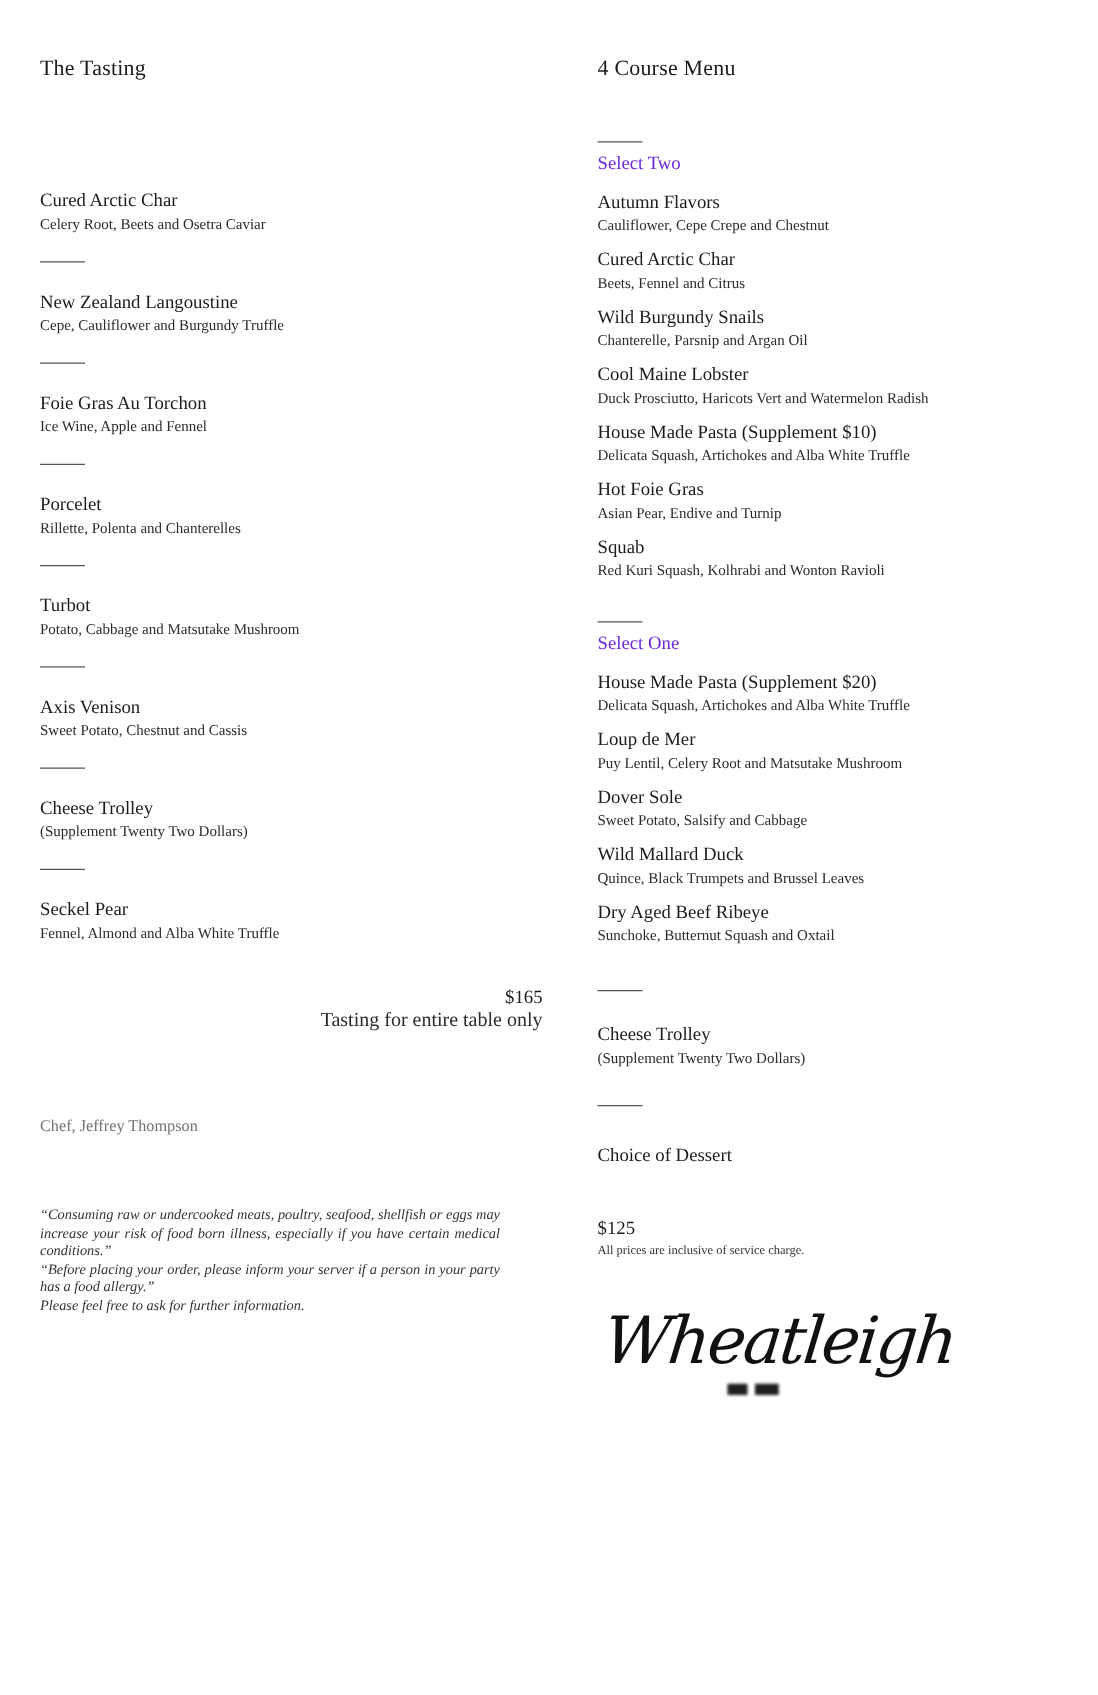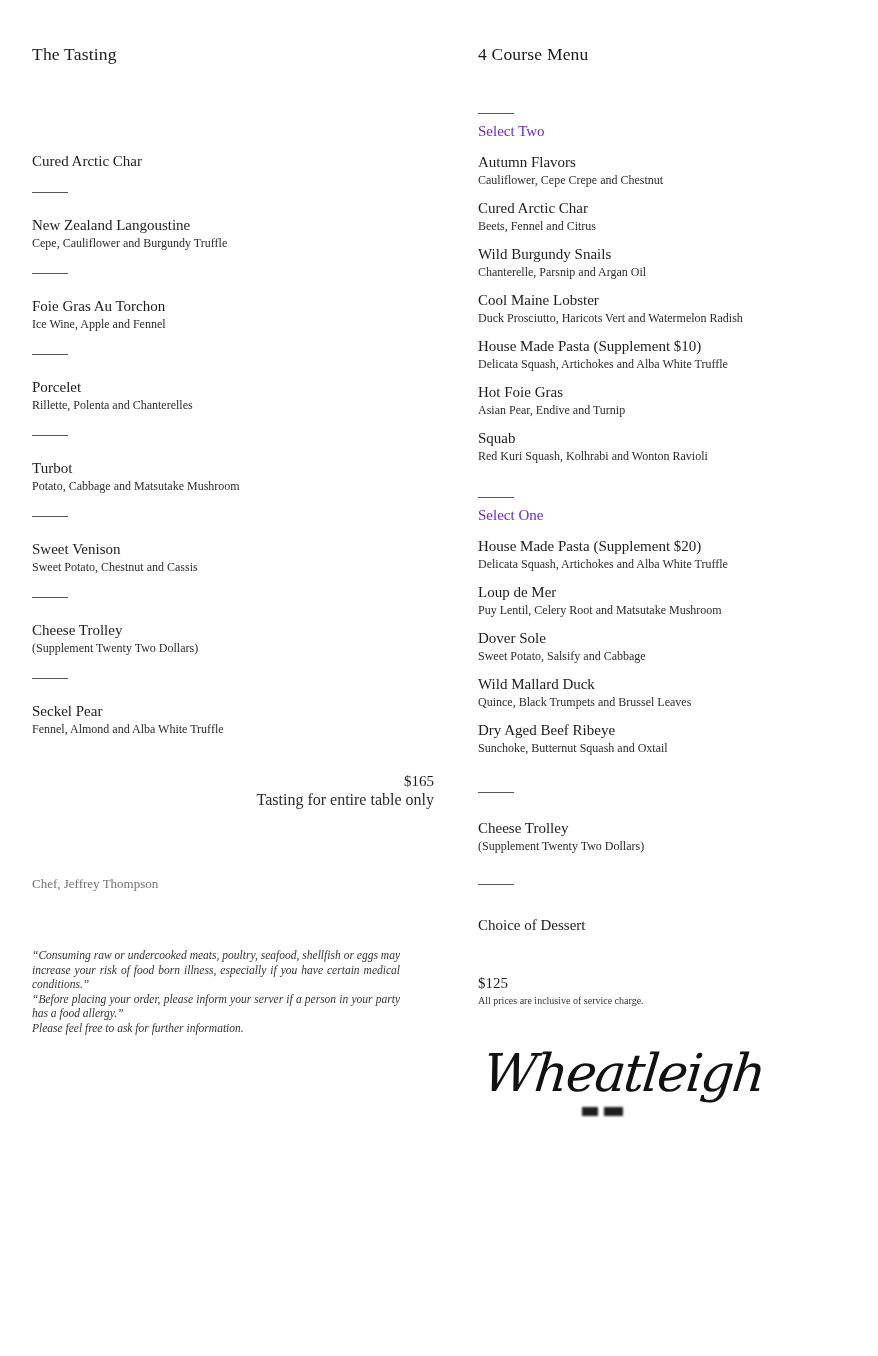--- a/index.html
+++ b/index.html
@@ -119,20 +119,21 @@
 <body>
 
 <div class="page">
 
   <div class="col col-left">
     <h1 class="menu-title">The Tasting</h1>
 
     <div class="left-list" id="left-list">
         <div class="course">
           <div class="cname">Cured Arctic Char</div>
+          <div class="cdesc">Celery Root, Beets and Osetra Caviar</div>
         </div>
         <hr class="divider">
         <div class="course">
           <div class="cname">New Zealand Langoustine</div>
           <div class="cdesc">Cepe, Cauliflower and Burgundy Truffle</div>
         </div>
         <hr class="divider">
         <div class="course">
           <div class="cname">Foie Gras Au Torchon</div>
           <div class="cdesc">Ice Wine, Apple and Fennel</div>
@@ -142,21 +143,21 @@
           <div class="cname">Porcelet</div>
           <div class="cdesc">Rillette, Polenta and Chanterelles</div>
         </div>
         <hr class="divider">
         <div class="course">
           <div class="cname">Turbot</div>
           <div class="cdesc">Potato, Cabbage and Matsutake Mushroom</div>
         </div>
         <hr class="divider">
         <div class="course">
-          <div class="cname">Sweet Venison</div>
+          <div class="cname">Axis Venison</div>
           <div class="cdesc">Sweet Potato, Chestnut and Cassis</div>
         </div>
         <hr class="divider">
         <div class="course">
           <div class="cname">Cheese Trolley</div>
           <div class="cdesc">(Supplement Twenty Two Dollars)</div>
         </div>
         <hr class="divider">
         <div class="course">
           <div class="cname">Seckel Pear</div>

